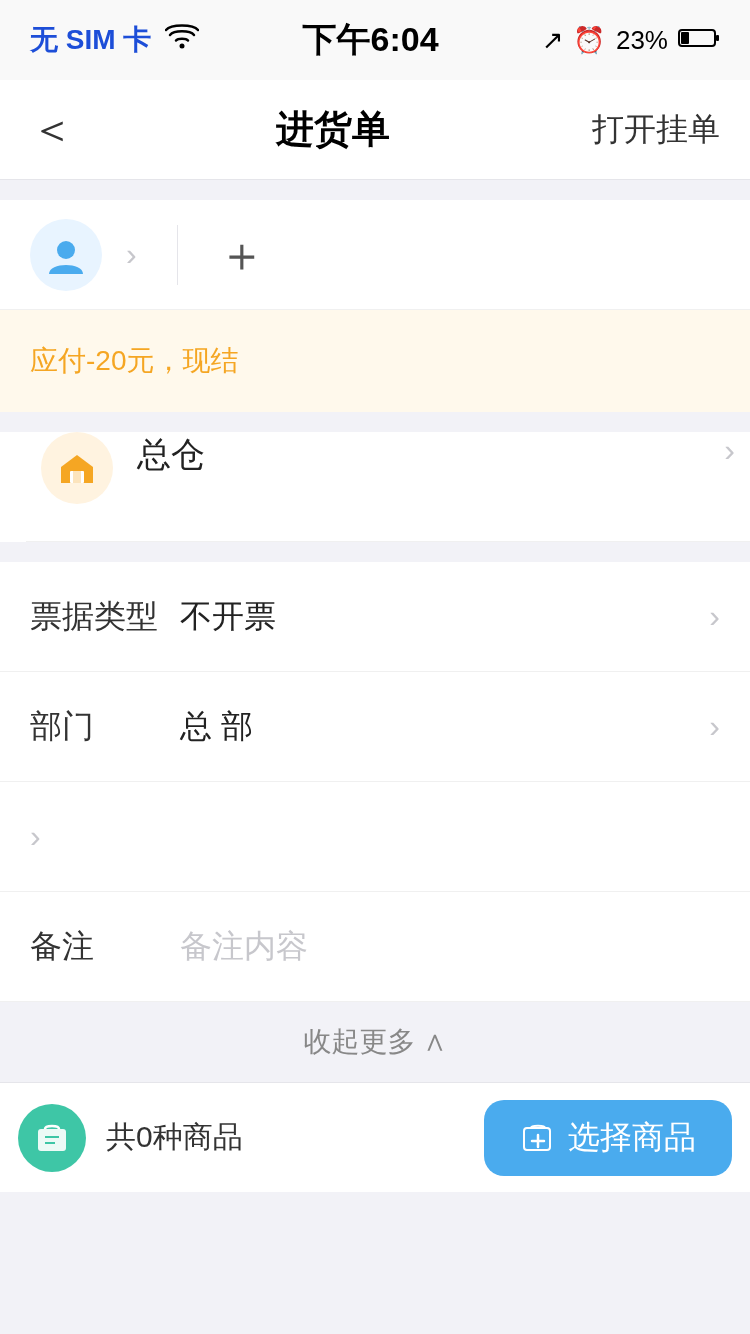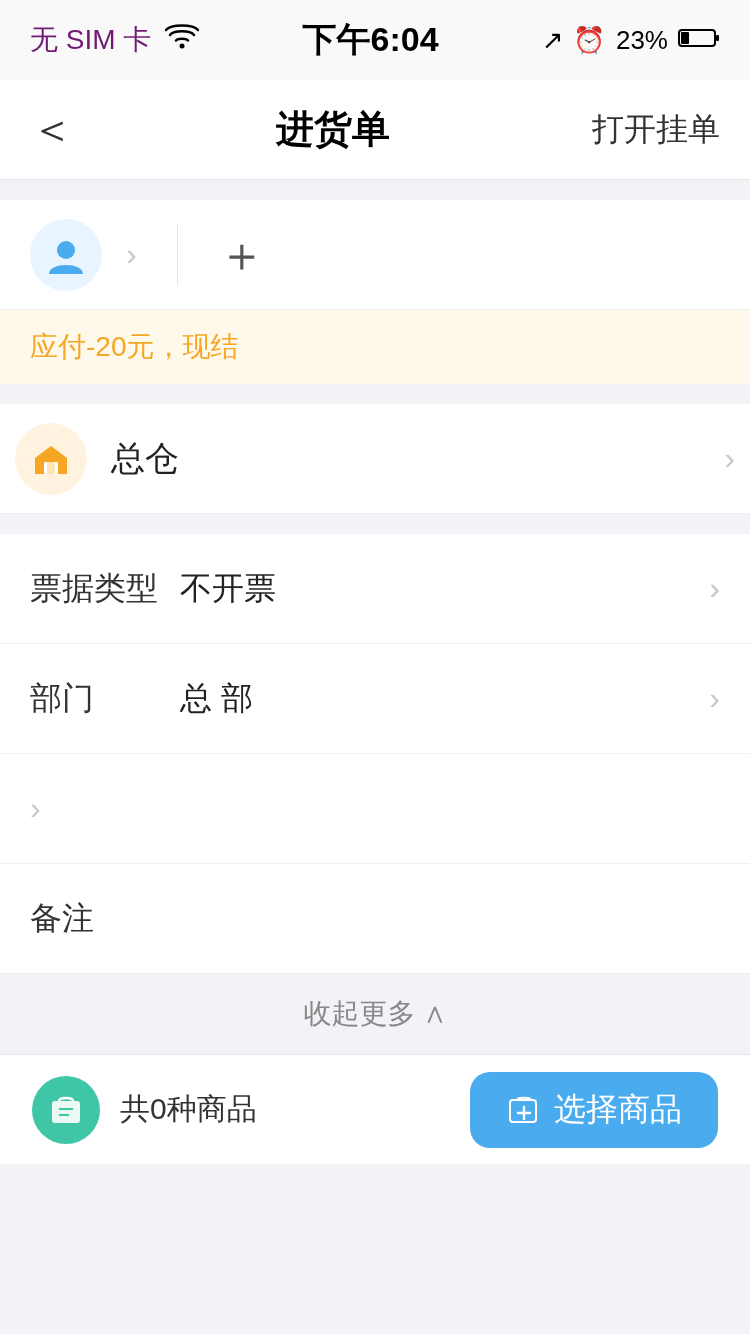--- a/index.html
+++ b/index.html
@@ -20,22 +20,22 @@
       display: flex;
       align-items: center;
       justify-content: space-between;
       padding: 0 30px;
     }
     .status-left {
       display: flex;
       align-items: center;
       gap: 14px;
       font-size: 28px;
-      font-weight: 400;
-      color: #701a75;
+      font-weight: 700;
+      color: #1d4ed8;
     }
     .wifi-icon {
       font-size: 30px;
     }
     .status-center {
       font-size: 34px;
       font-weight: 600;
       color: #000;
     }
     .status-right {
@@ -126,33 +126,34 @@
     }
     .supplier-add {
       font-size: 48px;
       color: #555;
       cursor: pointer;
     }
 
     
     .notice-bar {
       background: #fff9ec;
-      padding: 18px 30px;
+      padding: 32px 30px;
       font-size: 28px;
       color: #f5a623;
     }
 
     
     .warehouse-row {
       display: flex;
-      align-items: center;
+      align-items: flex-start;
       padding: 0 15px;
       height: 110px;
       background: #fff;
       border-bottom: 1px solid #f0f0f0;
+      margin-left: 26px;
     }
     .warehouse-icon {
       width: 72px;
       height: 72px;
       border-radius: 50%;
       background: #fff3e0;
       display: flex;
       align-items: center;
       justify-content: center;
       margin-right: 24px;
@@ -214,21 +215,21 @@
       font-size: 28px;
       color: #888;
     }
 
     
     .bottom-bar {
       background: #fff;
       height: 110px;
       display: flex;
       align-items: center;
-      padding: 0 32px;
+      padding: 0 18px;
       border-top: 1px solid #e5e5ea;
     }
     .product-count-icon {
       width: 68px;
       height: 68px;
       border-radius: 50%;
       background: #3ec6a6;
       display: flex;
       align-items: center;
       justify-content: center;
@@ -356,20 +357,21 @@
     <span class="form-value">总 部</span>
     <span class="row-chevron">›</span>
   </div>
 
   <div class="form-row">
     <span class="row-chevron">›</span>
   </div>
 
   <div class="form-row">
     <span class="form-label">备注</span>
+    <span class="form-placeholder">备注内容</span>
   </div>
 </div>
 
 <div class="collapse-row">
   <span class="collapse-text">收起更多 ∧</span>
 </div>
 
 <div class="bottom-bar">
   <div class="product-count-icon">
     <svg viewBox="0 0 38 38" fill="none">

